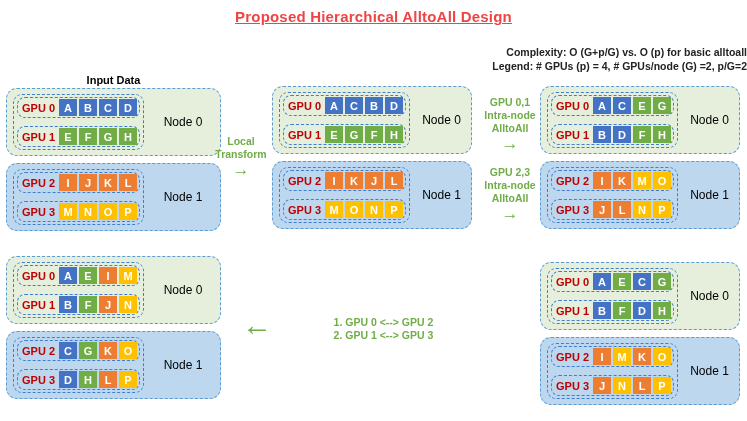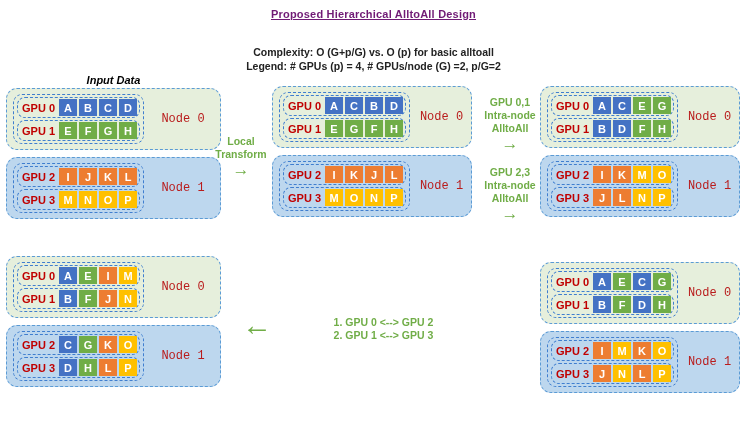--- a/index.html
+++ b/index.html
@@ -3,35 +3,34 @@
 <meta charset="utf-8">
 <style>
   html,body{margin:0;padding:0;}
   body{
     width:747px;height:421px;background:#ffffff;
     font-family:"Liberation Sans", sans-serif;
     position:relative;overflow:hidden;
   }
   .title{
     position:absolute;top:8px;left:0;width:747px;text-align:center;
-    font-size:11px;font-weight:bold;color:#701a75;
+    font-size:15px;font-weight:bold;color:#ef4444;
     text-decoration:underline;letter-spacing:.2px;
   }
   .sub{
-    position:absolute;left:0;width:747px;text-align:center;
+    position:absolute;left:0;width:747px;text-align:right;
     font-size:10.5px;font-weight:bold;color:#222;
   }
   .sub.l1{top:46px;}
   .sub.l2{top:60px;}
 
   .stage{position:absolute;}
   .stage-caption{
     font-size:11px;font-weight:bold;color:#000;text-align:center;
     margin-bottom:2px;
-    font-style:italic;
   }
 
   
   .node{
     position:relative;
     border:1.6px dashed #5B9BD5;
     border-radius:11px;
     box-sizing:border-box;
     display:flex;align-items:center;
     padding:5px 6px;
@@ -49,42 +48,42 @@
     background:transparent;
   }
   .gpu-row{
     display:flex;align-items:center;
     border:1.4px dashed #3F7ECF;
     border-radius:8px;
     box-sizing:border-box;
     padding:1px 2px;
     background:transparent;
   }
-  .gpu-row + .gpu-row{margin-top:2px;}
+  .gpu-row + .gpu-row{margin-top:8px;}
   .gpu-label{
     color:#C00000;font-size:11px;font-weight:bold;
     padding:0 4px 0 2px;white-space:nowrap;
   }
   .cells{display:flex;}
   .cell{
     width:18px;height:17px;
     margin-right:2px;
     color:#fff;font-size:11px;font-weight:bold;
     display:flex;align-items:center;justify-content:center;
     box-sizing:border-box;
   }
   .cell:last-child{margin-right:0;}
   .c-blue{background:#4472C4;}
   .c-green{background:#70AD47;}
   .c-orange{background:#ED7D31;}
   .c-yellow{background:#FFC000;}
 
   .node-name{
-    color:#b91c1c;font-size:12px;font-weight:normal;
-    flex:1;text-align:center;padding-left:8px;white-space:nowrap;font-family:Liberation Mono, monospace;
+    color:#000000;font-size:12px;font-weight:normal;
+    flex:1;text-align:center;padding-left:8px;white-space:nowrap;
   }
 
   
   .ann{
     position:absolute;color:#70AD47;font-weight:bold;
     font-size:10.5px;text-align:center;line-height:13px;
   }
   .ann .arrow{font-size:17px;line-height:17px;display:block;font-weight:bold;}
   .arrow-left{
     position:absolute;color:#70AD47;font-size:30px;line-height:30px;font-weight:bold;

